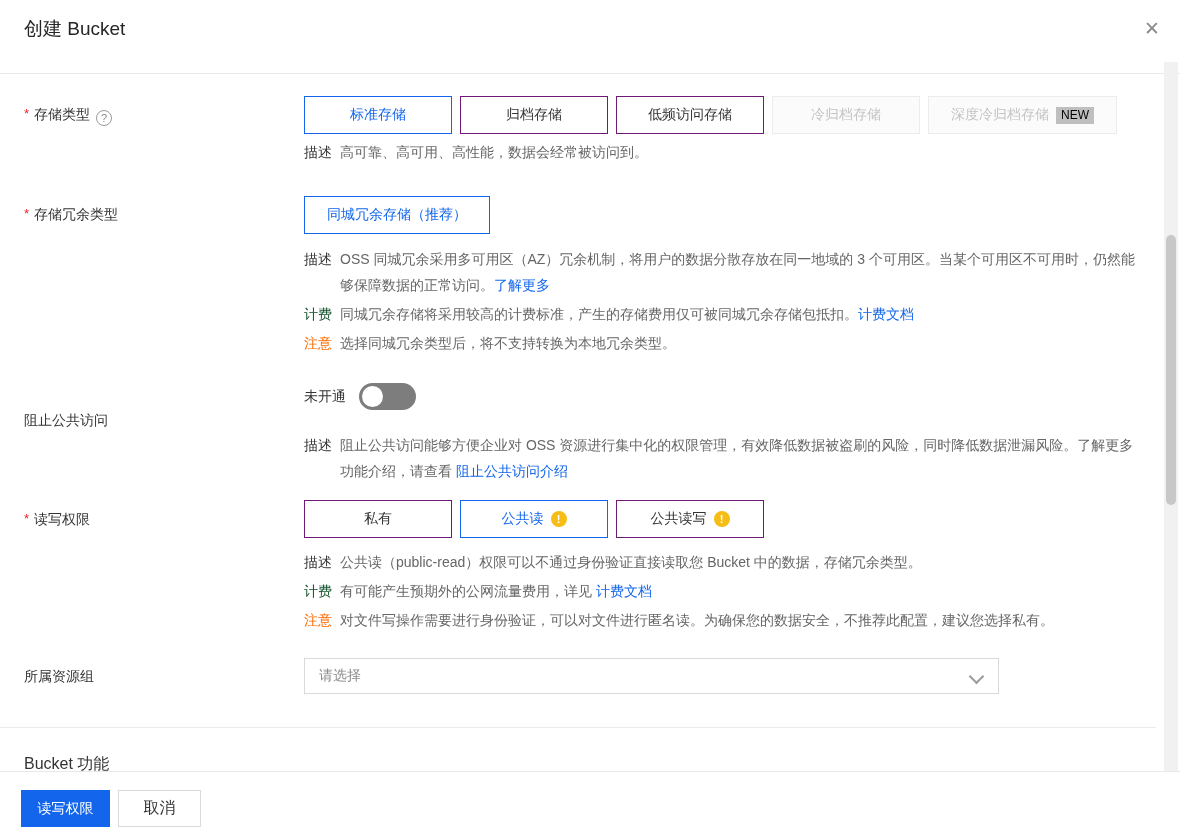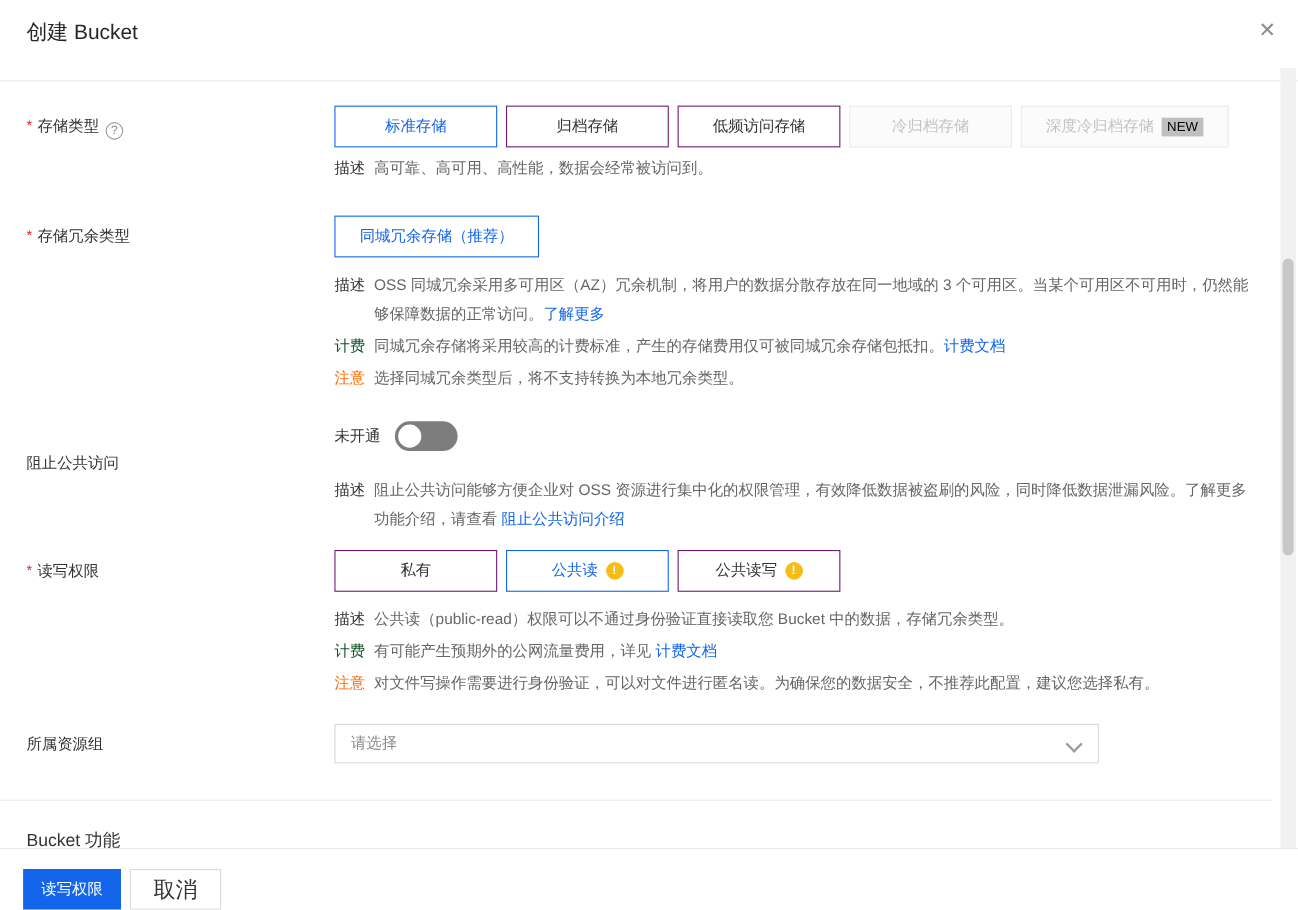--- a/index.html
+++ b/index.html
@@ -45,21 +45,21 @@
   .select .chev{position:absolute;right:16px;top:12px;width:9px;height:9px;border-right:2px solid #9b9b9b;border-bottom:2px solid #9b9b9b;
     transform:rotate(45deg);}
   
   .divider{position:absolute;left:0;top:727px;width:1156px;height:1px;background:#ebebeb;}
   .section-title{position:absolute;left:24px;top:754px;font-size:16px;color:#333;}
   
   .ftr{position:absolute;left:0;top:771px;width:1180px;height:56px;background:#fff;border-top:1px solid #e9e9e9;box-sizing:border-box;}
   .btn-primary{position:absolute;left:21px;top:790px;width:89px;height:37px;background:#1366ec;color:#fff;border:none;
     font-size:14px;cursor:pointer;font-family:inherit;}
   .btn-default{position:absolute;left:118px;top:790px;width:83px;height:37px;background:#fff;color:#333;border:1px solid #d9d9d9;
-    font-size:20px;cursor:pointer;box-sizing:border-box;font-family:Liberation Sans, sans-serif;}
+    font-size:16px;cursor:pointer;box-sizing:border-box;font-family:Liberation Sans, sans-serif;}
   
   .sb-track{position:absolute;left:1164px;top:62px;width:14px;height:709px;background:#f1f1f1;}
   .sb-thumb{position:absolute;left:1166px;top:235px;width:10px;height:270px;background:#c8c8c8;border-radius:5px;cursor:pointer;}
 </style>
 </head>
 <body>
 
 <div class="hdr">
   <div class="hdr-title">创建 Bucket</div>
   <div class="hdr-close">✕</div>

